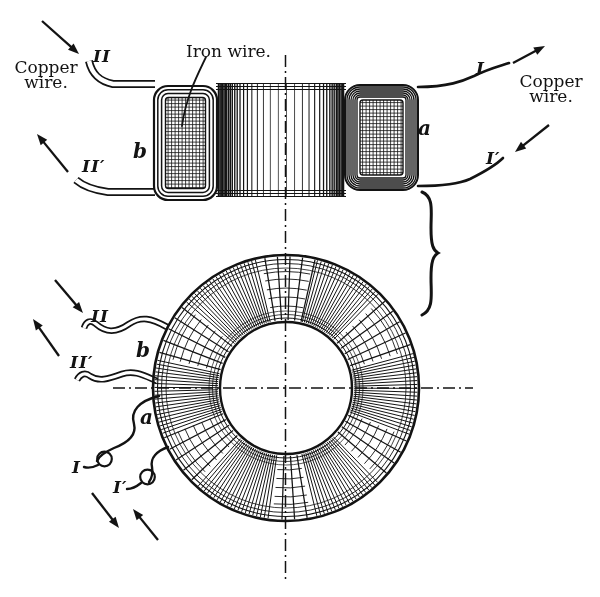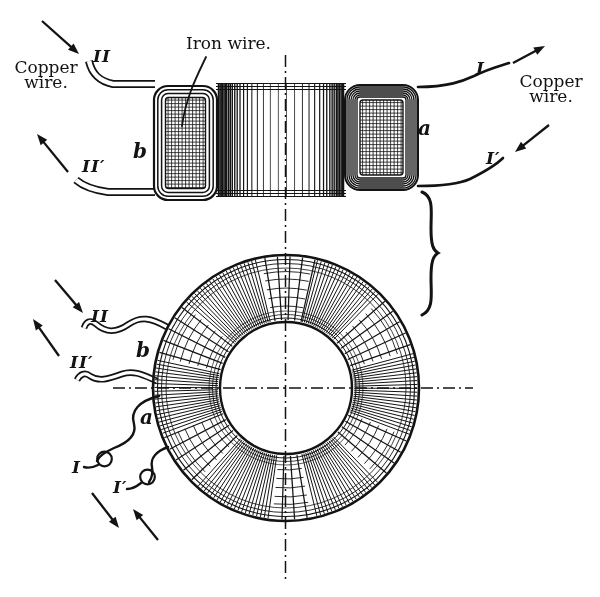--- a/index.html
+++ b/index.html
@@ -385,21 +385,21 @@
         <line x1="92" y1="493" x2="115.9459827285409" y2="524.0410887221826" stroke="#131313" stroke-width="2.3"></line>
         <polygon points="119,528 108.95567652942339,521.8557696968275 115.60664747615655,516.7250206807761" fill="#131313"></polygon>
         <line x1="158" y1="540" x2="136.1387622559489" y2="512.8920651973766" stroke="#131313" stroke-width="2.3"></line>
         <polygon points="133,509 143.17461172888397,514.9259831392314 136.63594219729123,520.1991037292257" fill="#131313"></polygon>
       </g>
   </svg>
 
   <div class="lbl caption" style="left:12px;top:60px;width:68px;">Copper wire.</div>
   <div class="lbl numeral" style="left:93px;top:48px;">II</div>
   <div class="lbl numeral" style="left:82px;top:158px;">II′</div>
-  <div class="lbl caption" style="left:186px;top:36px;">Iron wire.</div>
+  <div class="lbl caption" style="left:186px;top:44px;">Iron wire.</div>
   <div class="lbl numeral" style="left:476px;top:60px;">I</div>
   <div class="lbl caption" style="left:518px;top:74px;width:66px;">Copper wire.</div>
   <div class="lbl numeral" style="left:486px;top:150px;">I′</div>
   <div class="lbl coil-letter" style="left:418px;top:118px;">a</div>
   <div class="lbl coil-letter" style="left:133px;top:141px;">b</div>
 
   <div class="lbl numeral" style="left:91px;top:308px;">II</div>
   <div class="lbl numeral" style="left:70px;top:354px;">II′</div>
   <div class="lbl coil-letter" style="left:136px;top:340px;">b</div>
   <div class="lbl coil-letter" style="left:140px;top:407px;">a</div>

